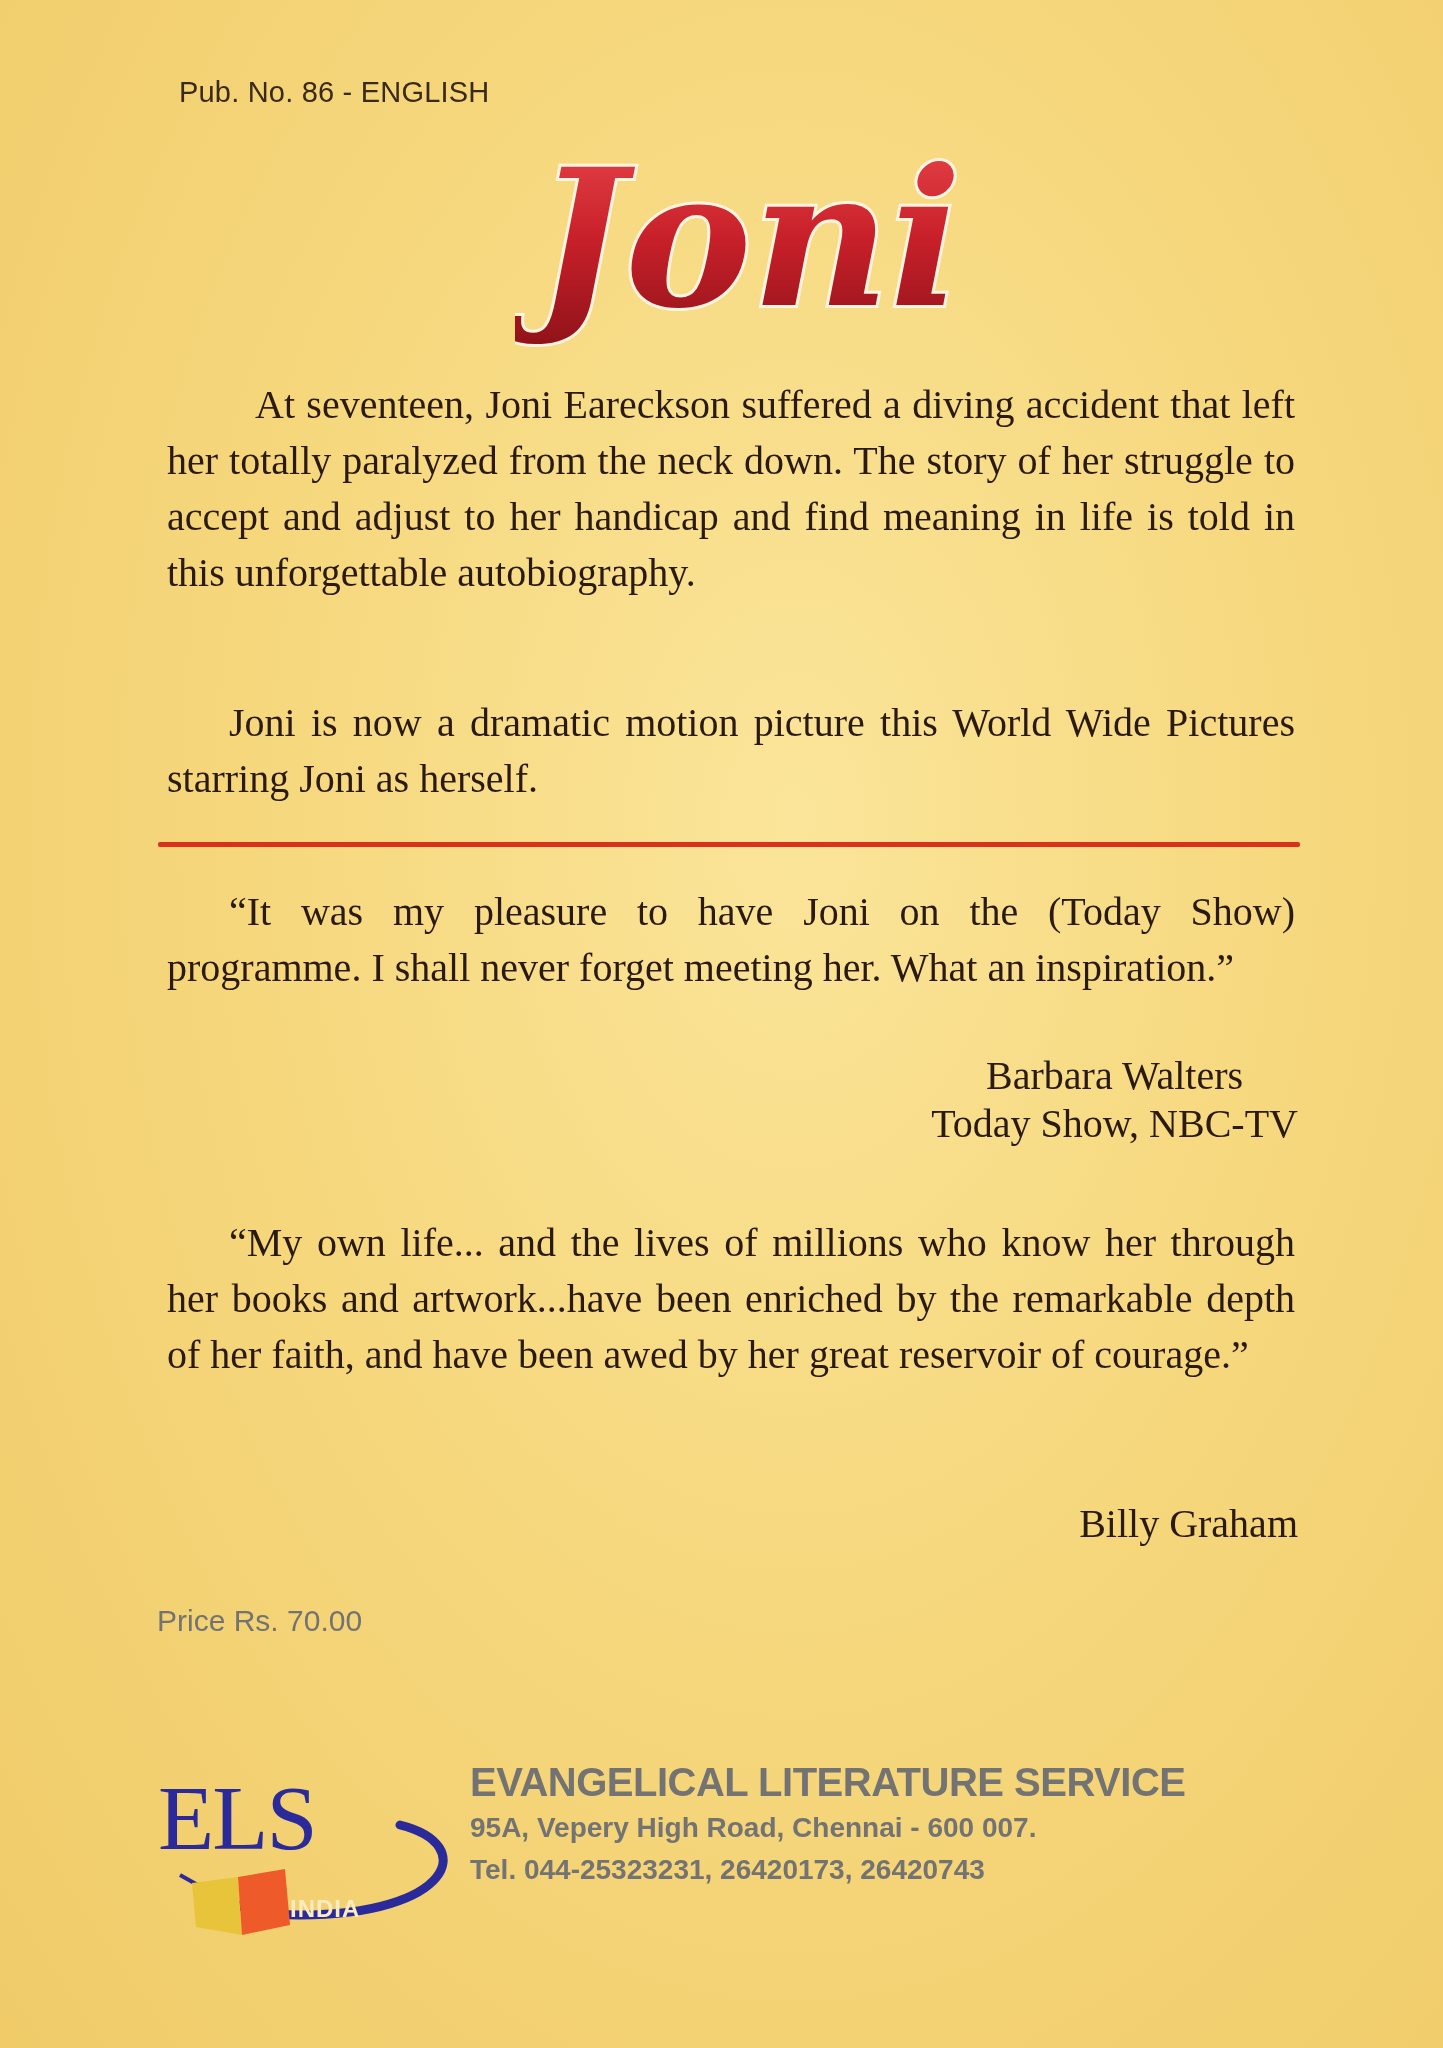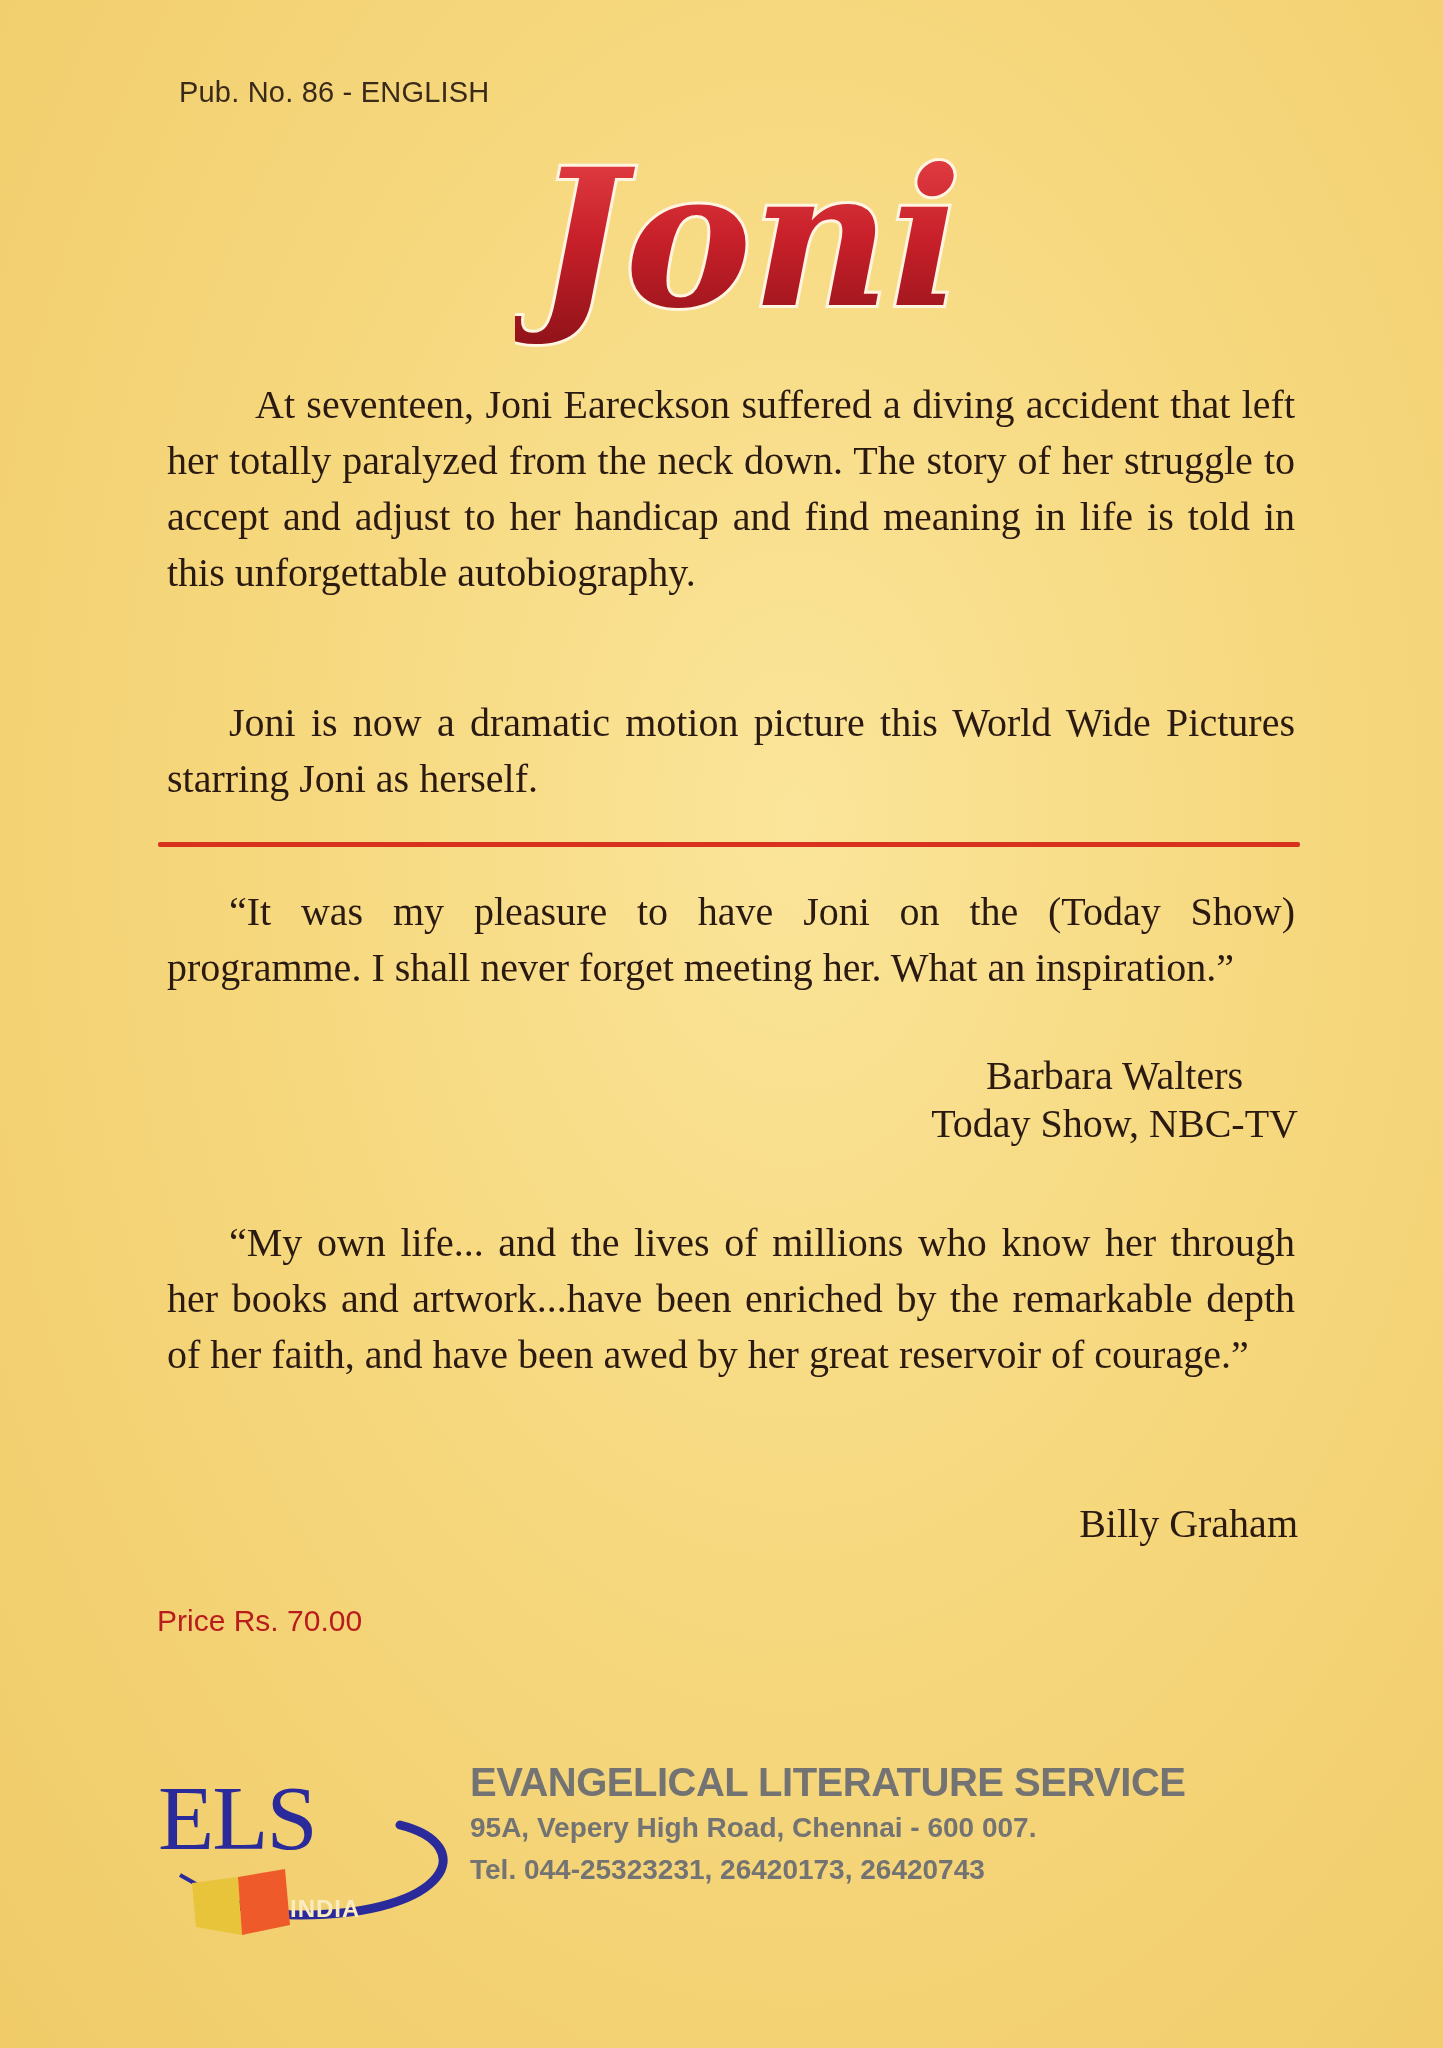--- a/index.html
+++ b/index.html
@@ -34,21 +34,21 @@
   .q1 { top: 884px; text-indent: 62px; }
   .attr {
     position: absolute; right: 145px; text-align: center;
     font-size: 40px; line-height: 48px;
   }
   .attr1 { top: 1052px; }
   .q2 { top: 1215px; text-indent: 62px; }
   .attr2 { top: 1500px; }
   .price {
     position: absolute; left: 157px; top: 1604px;
-    font-family: "Liberation Sans", sans-serif; font-size: 30px; color: #b91c1c;
+    font-family: "Liberation Sans", sans-serif; font-size: 30px; color: #737373;
   }
   .els-logo {
     position: absolute; left: 150px; top: 1765px; width: 310px; height: 175px;
   }
   .els-letters {
     position: absolute; left: 8px; top: 0; font-family: "Liberation Serif", serif;
     font-size: 92px; font-weight: normal; color: #2b2a9a; letter-spacing: -2px;
   }
   .els-india {
     position: absolute; left: 140px; top: 130px; font-family: "Liberation Sans", sans-serif;

